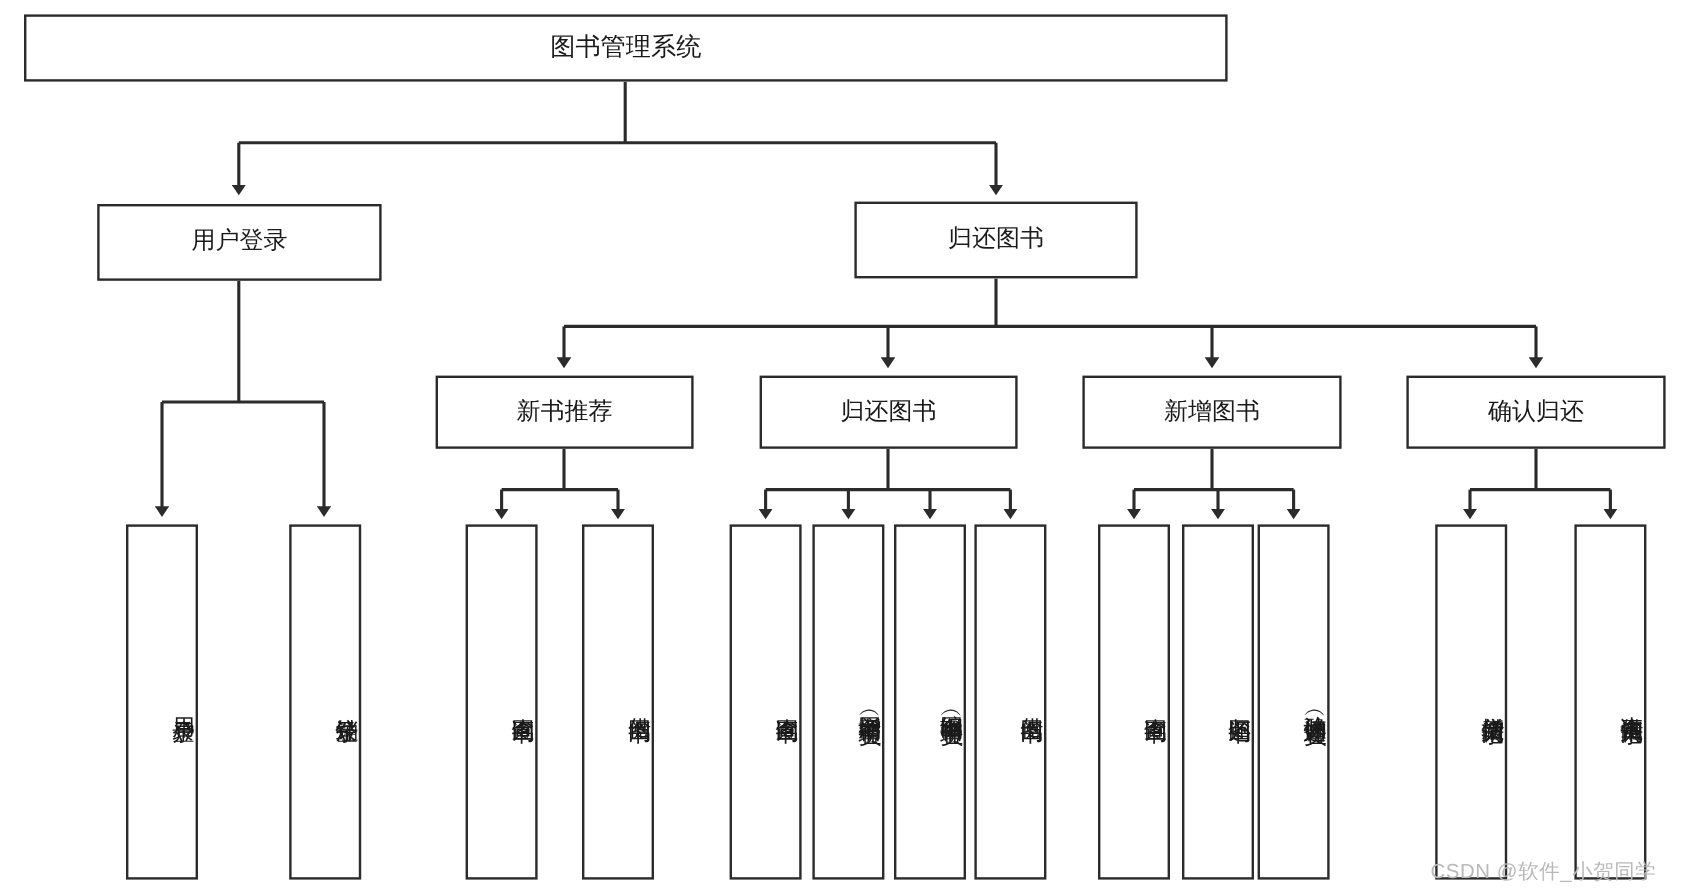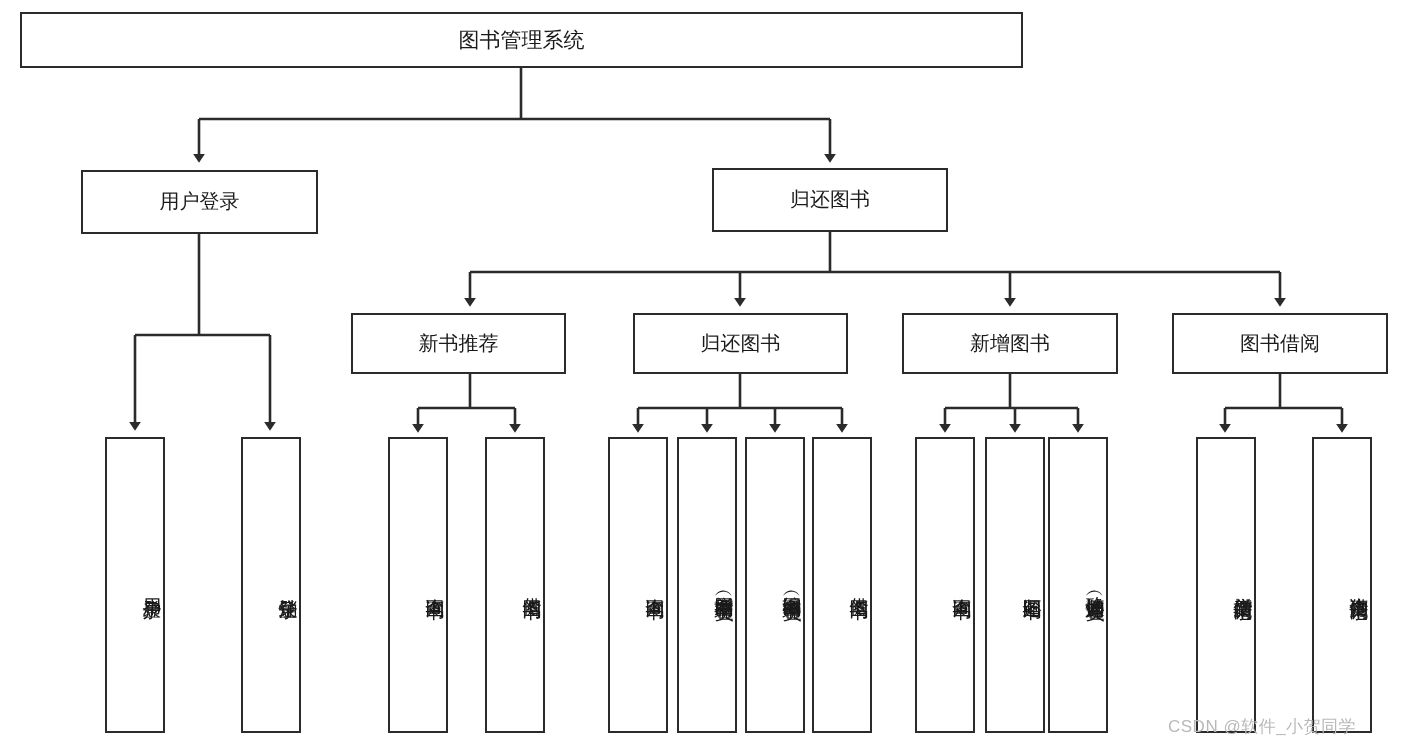--- a/index.html
+++ b/index.html
@@ -122,31 +122,31 @@
     <span>图书管理系统</span>
   </div>
 
   <div class="node branch" style="left:81px; top:170px; width:237px; height:64px;">
     <span>用户登录</span>
   </div>
   <div class="node branch" style="left:712px; top:168px; width:236px; height:64px;">
     <span>归还图书</span>
   </div>
 
-  <div class="node branch" style="left:351px; top:313px; width:215px; height:61px;">
+  <div class="node branch" style="left:363px; top:313px; width:215px; height:61px;">
     <span>新书推荐</span>
   </div>
   <div class="node branch" style="left:633px; top:313px; width:215px; height:61px;">
     <span>归还图书</span>
   </div>
   <div class="node branch" style="left:902px; top:313px; width:216px; height:61px;">
     <span>新增图书</span>
   </div>
   <div class="node branch" style="left:1172px; top:313px; width:216px; height:61px;">
-    <span>图书借阅</span>
+    <span>确认归还</span>
   </div>
 
   <div class="node leaf" style="left:105px; top:437px; width:60px; height:296px;">
     <span>用户登录</span>
   </div>
   <div class="node leaf" style="left:241px; top:437px; width:60px; height:296px;">
     <span>注销登录</span>
   </div>
 
   <div class="node leaf" style="left:388px; top:437px; width:60px; height:296px;">
@@ -179,15 +179,15 @@
     <span>确认归还（管理员）</span>
   </div>
 
   <div class="node leaf" style="left:1196px; top:437px; width:60px; height:296px;">
     <span>新增借阅记录</span>
   </div>
   <div class="node leaf" style="left:1312px; top:437px; width:60px; height:296px;">
     <span>查询借阅记录</span>
   </div>
 
-  <div class="watermark" style="left:1168px; top:715px;">CSDN @软件_小贺同学</div>
+  <div class="watermark" style="left:1192px; top:715px;">CSDN @软件_小贺同学</div>
 
 </div>
 
 </body></html>

